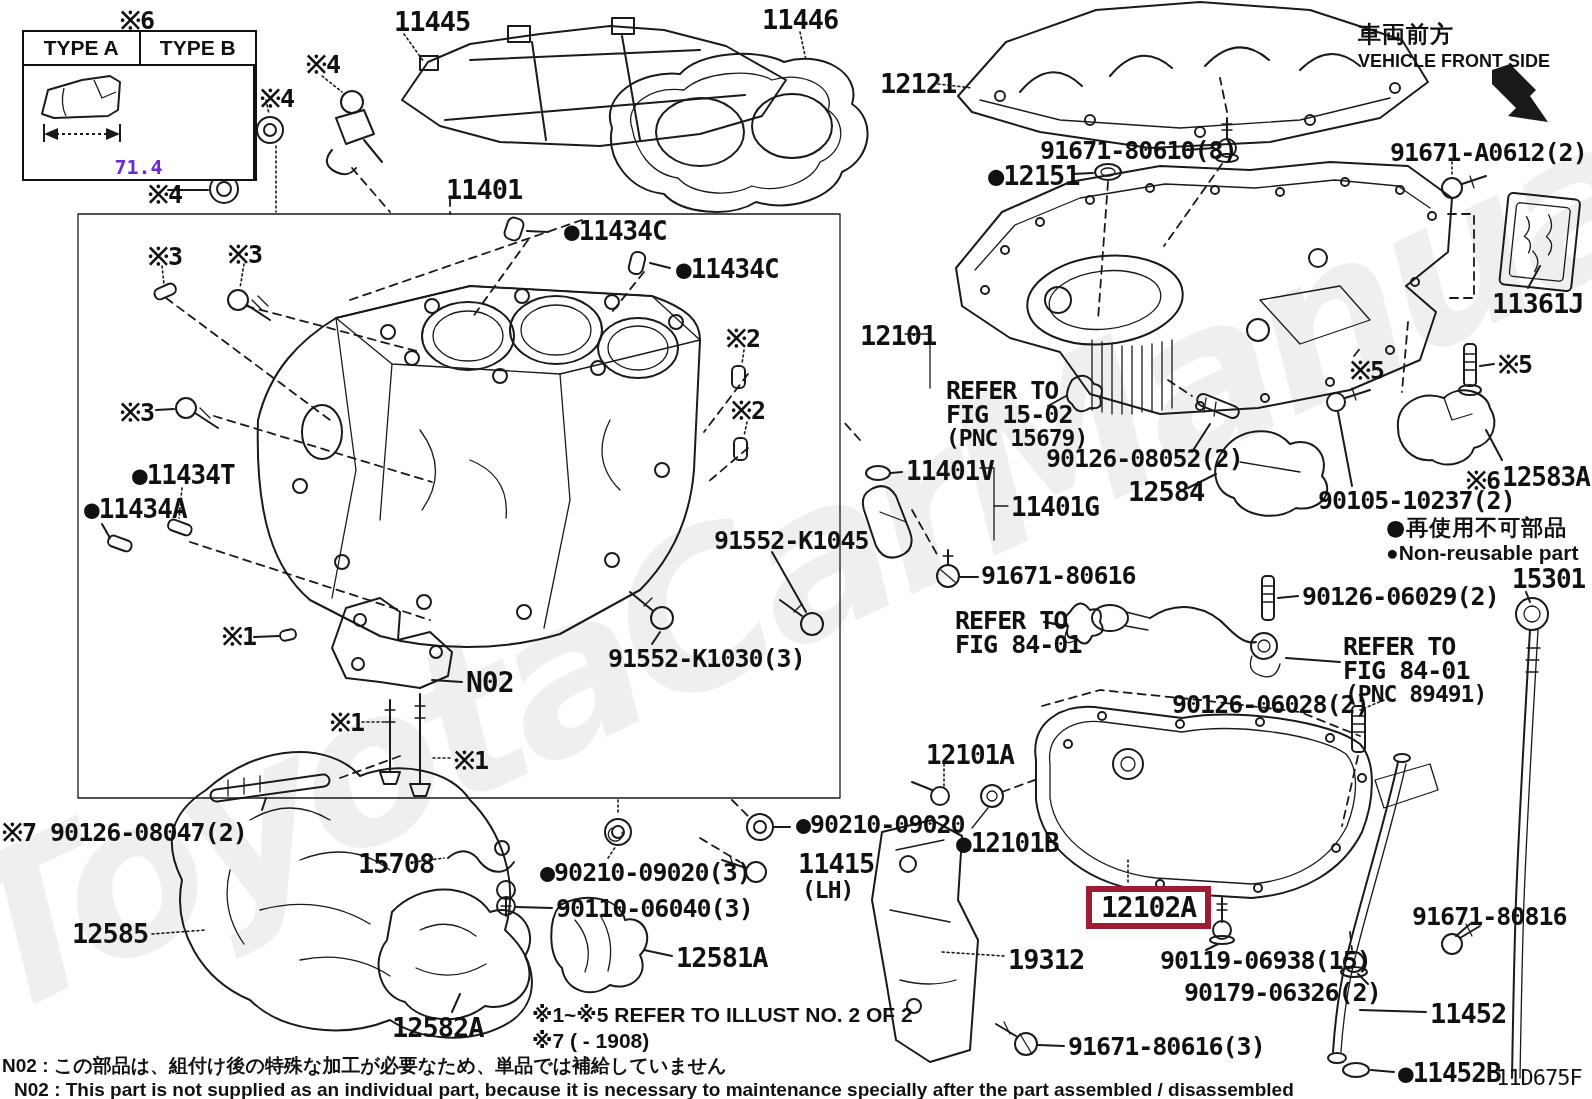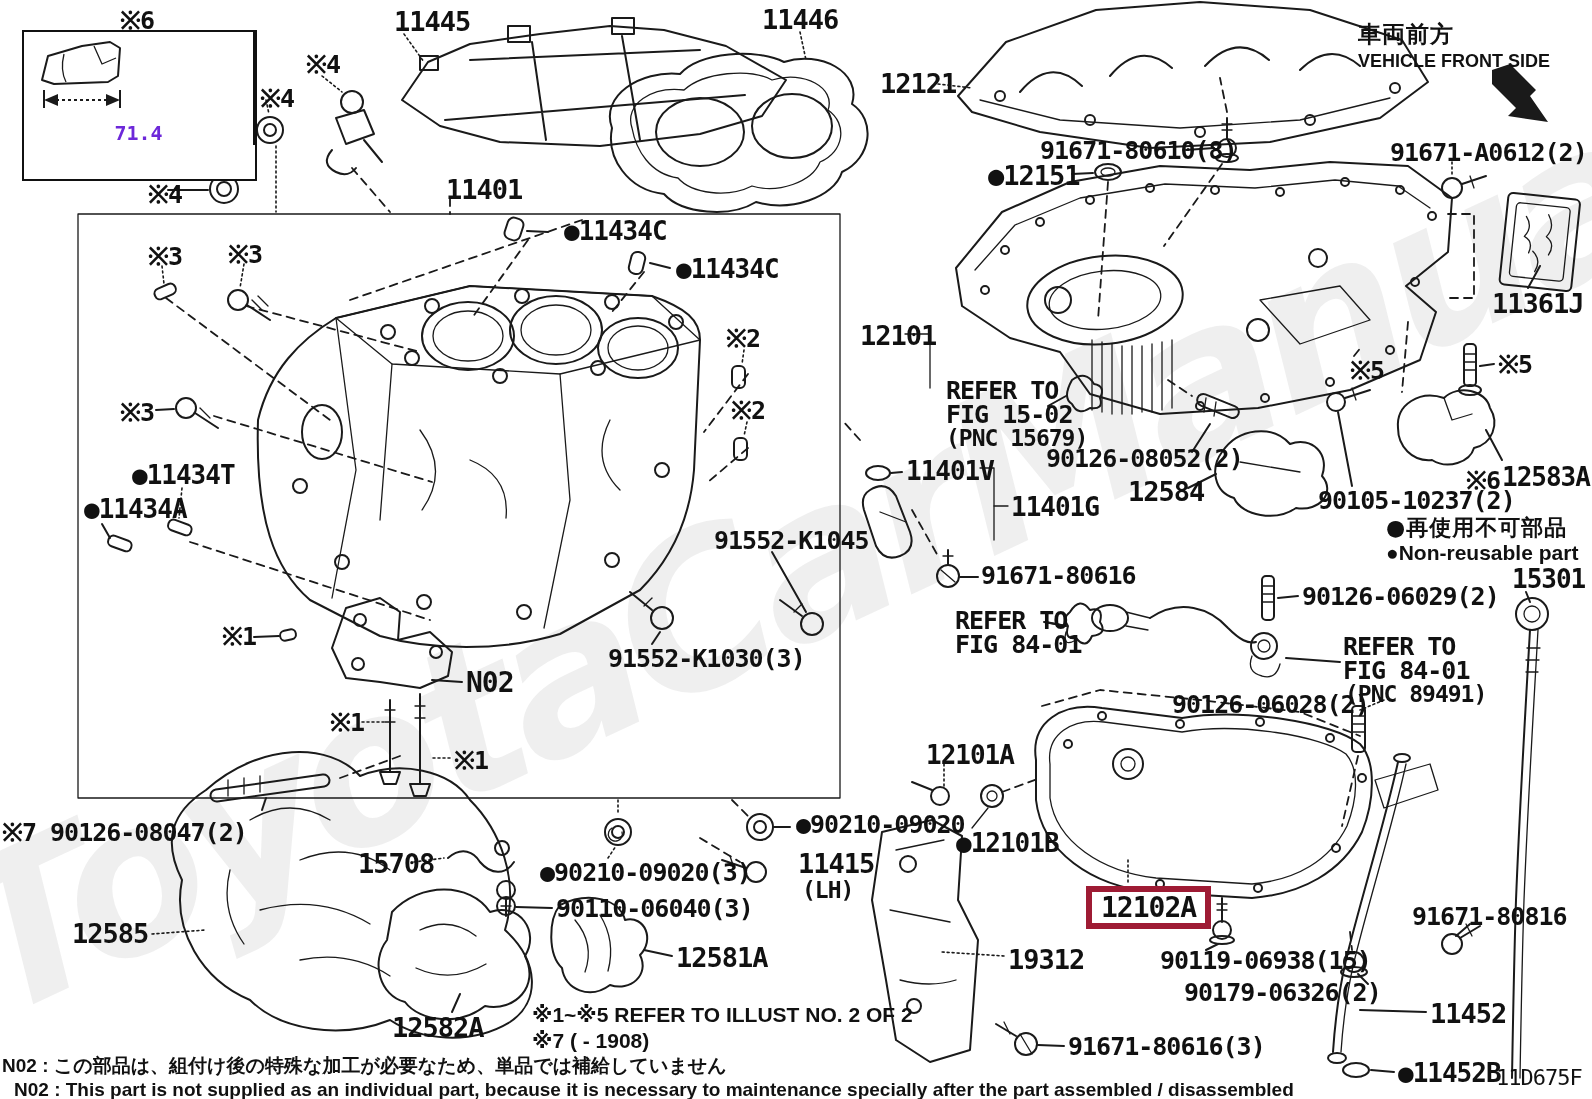--- a/index.html
+++ b/index.html
@@ -463,20 +463,24 @@
       <path d="M1530,630 C1526,700 1520,800 1516,900 C1514,960 1513,1020 1512,1078"></path>
       <path d="M1538,630 C1534,700 1528,800 1524,900 C1522,960 1521,1020 1520,1078" class="thin"></path>
       <line x1="1527" y1="648" x2="1540" y2="648" class="thin"></line>
         <line x1="1526" y1="660" x2="1539" y2="660" class="thin"></line>
       <line x1="1526" y1="672" x2="1538" y2="672" class="thin"></line>
       <line x1="1526" y1="592" x2="1530" y2="602"></line>
     </g>
   </svg>
 
   <div id="inset-table">
+    <div class="hdr">
+      <div>TYPE A</div>
+      <div>TYPE B</div>
+    </div>
     <div class="bod">
       <div class="cell">
         <svg width="113" height="88" viewBox="0 0 113 88">
           <g fill="none" stroke="#1a1a1a" stroke-width="2" stroke-linejoin="round">
             <path d="M18,48 L24,24 58,14 86,10 96,16 94,44 84,50 30,52 Z"></path>
             <path d="M40,22 q-4,16 2,28 M70,14 l8,18 14,-6" stroke-width="1.3"></path>
             <line x1="20" y1="58" x2="20" y2="76"></line>
               <line x1="96" y1="58" x2="96" y2="76"></line>
           </g>
           <g fill="#1a1a1a">

